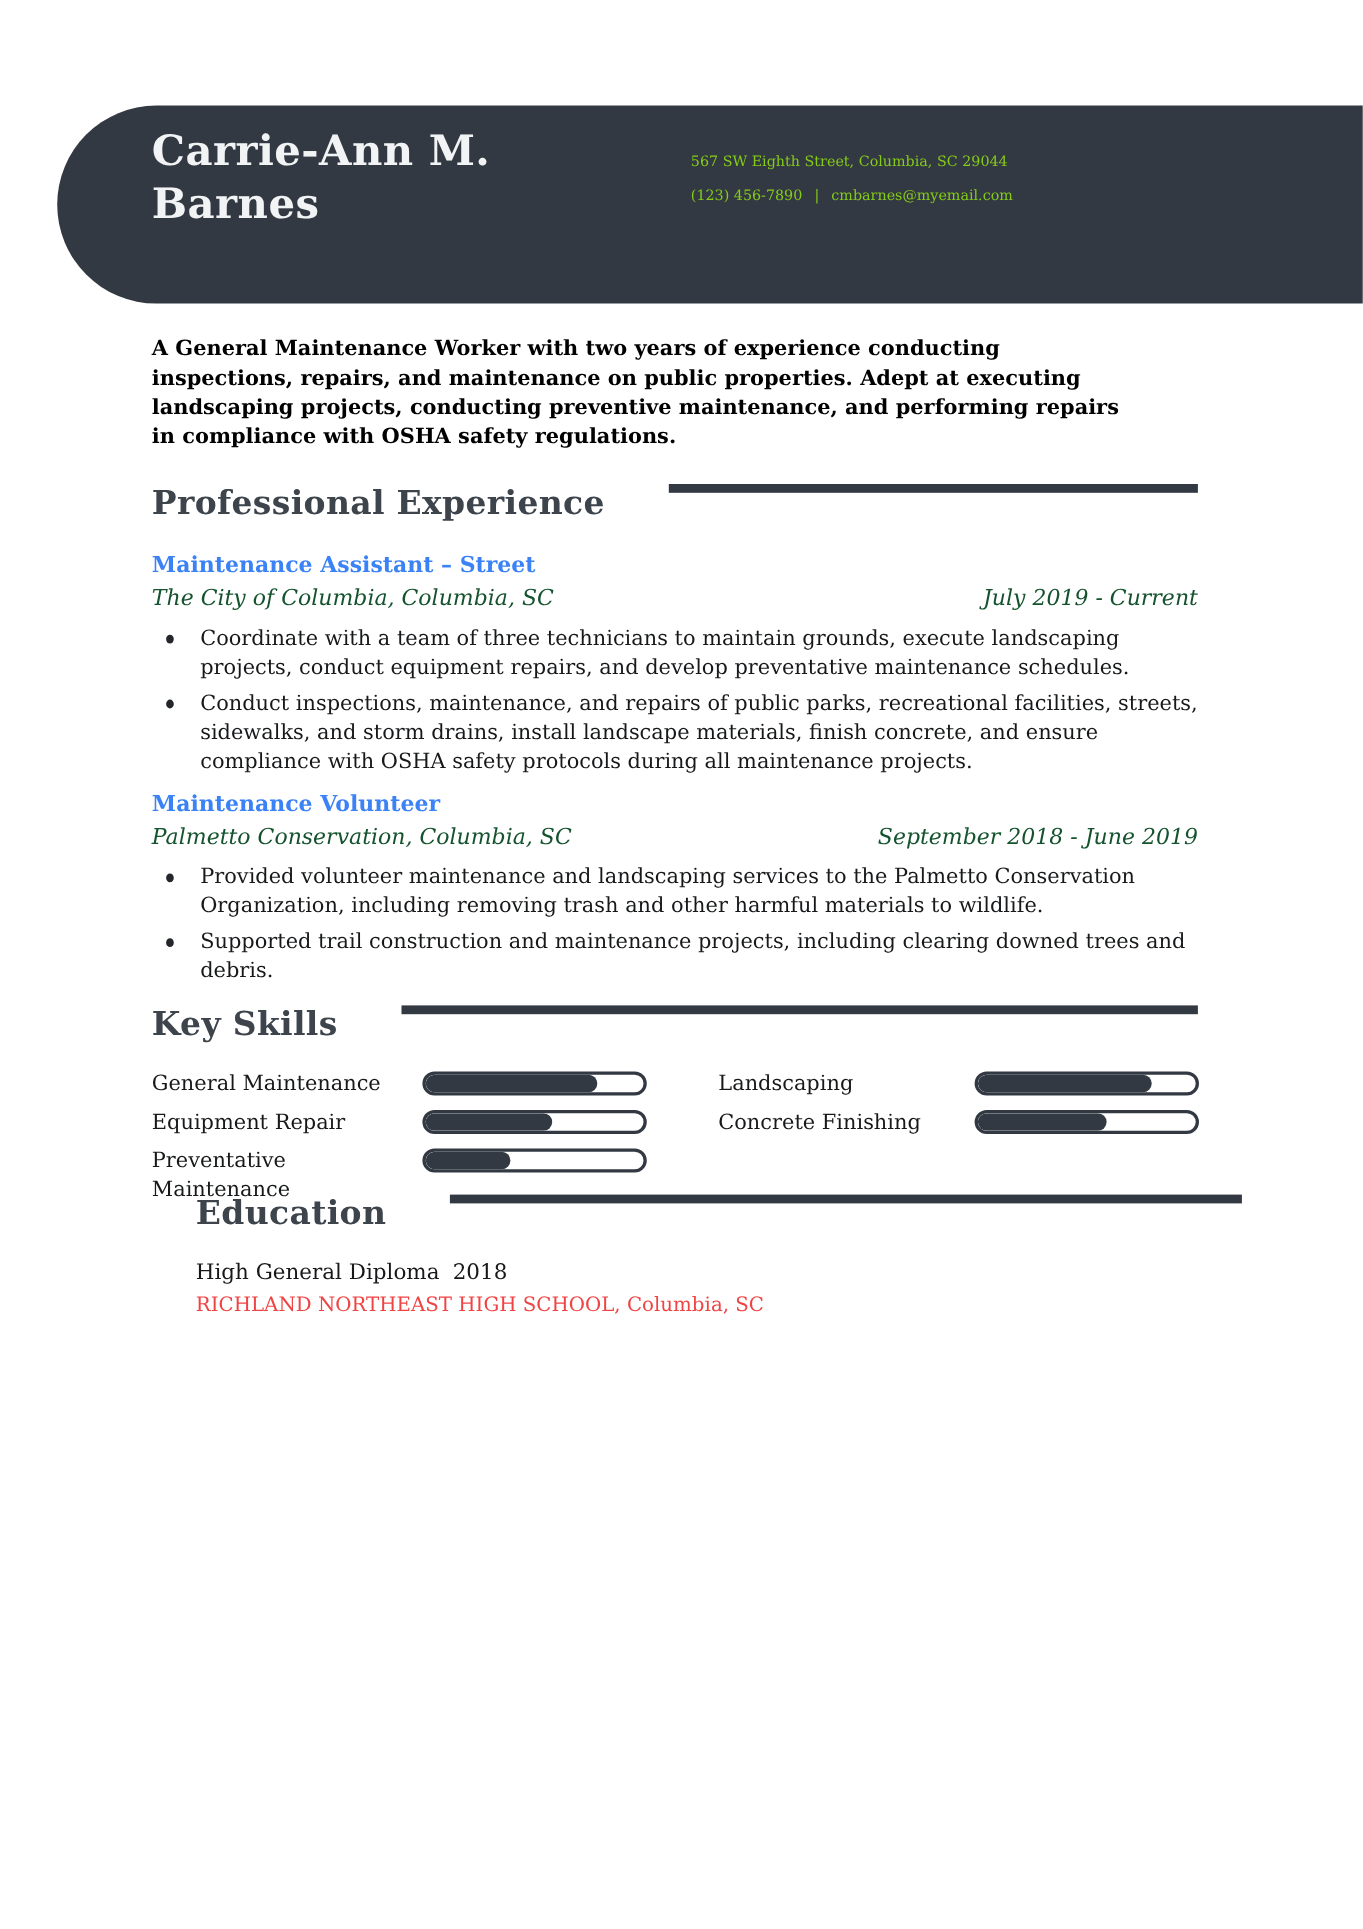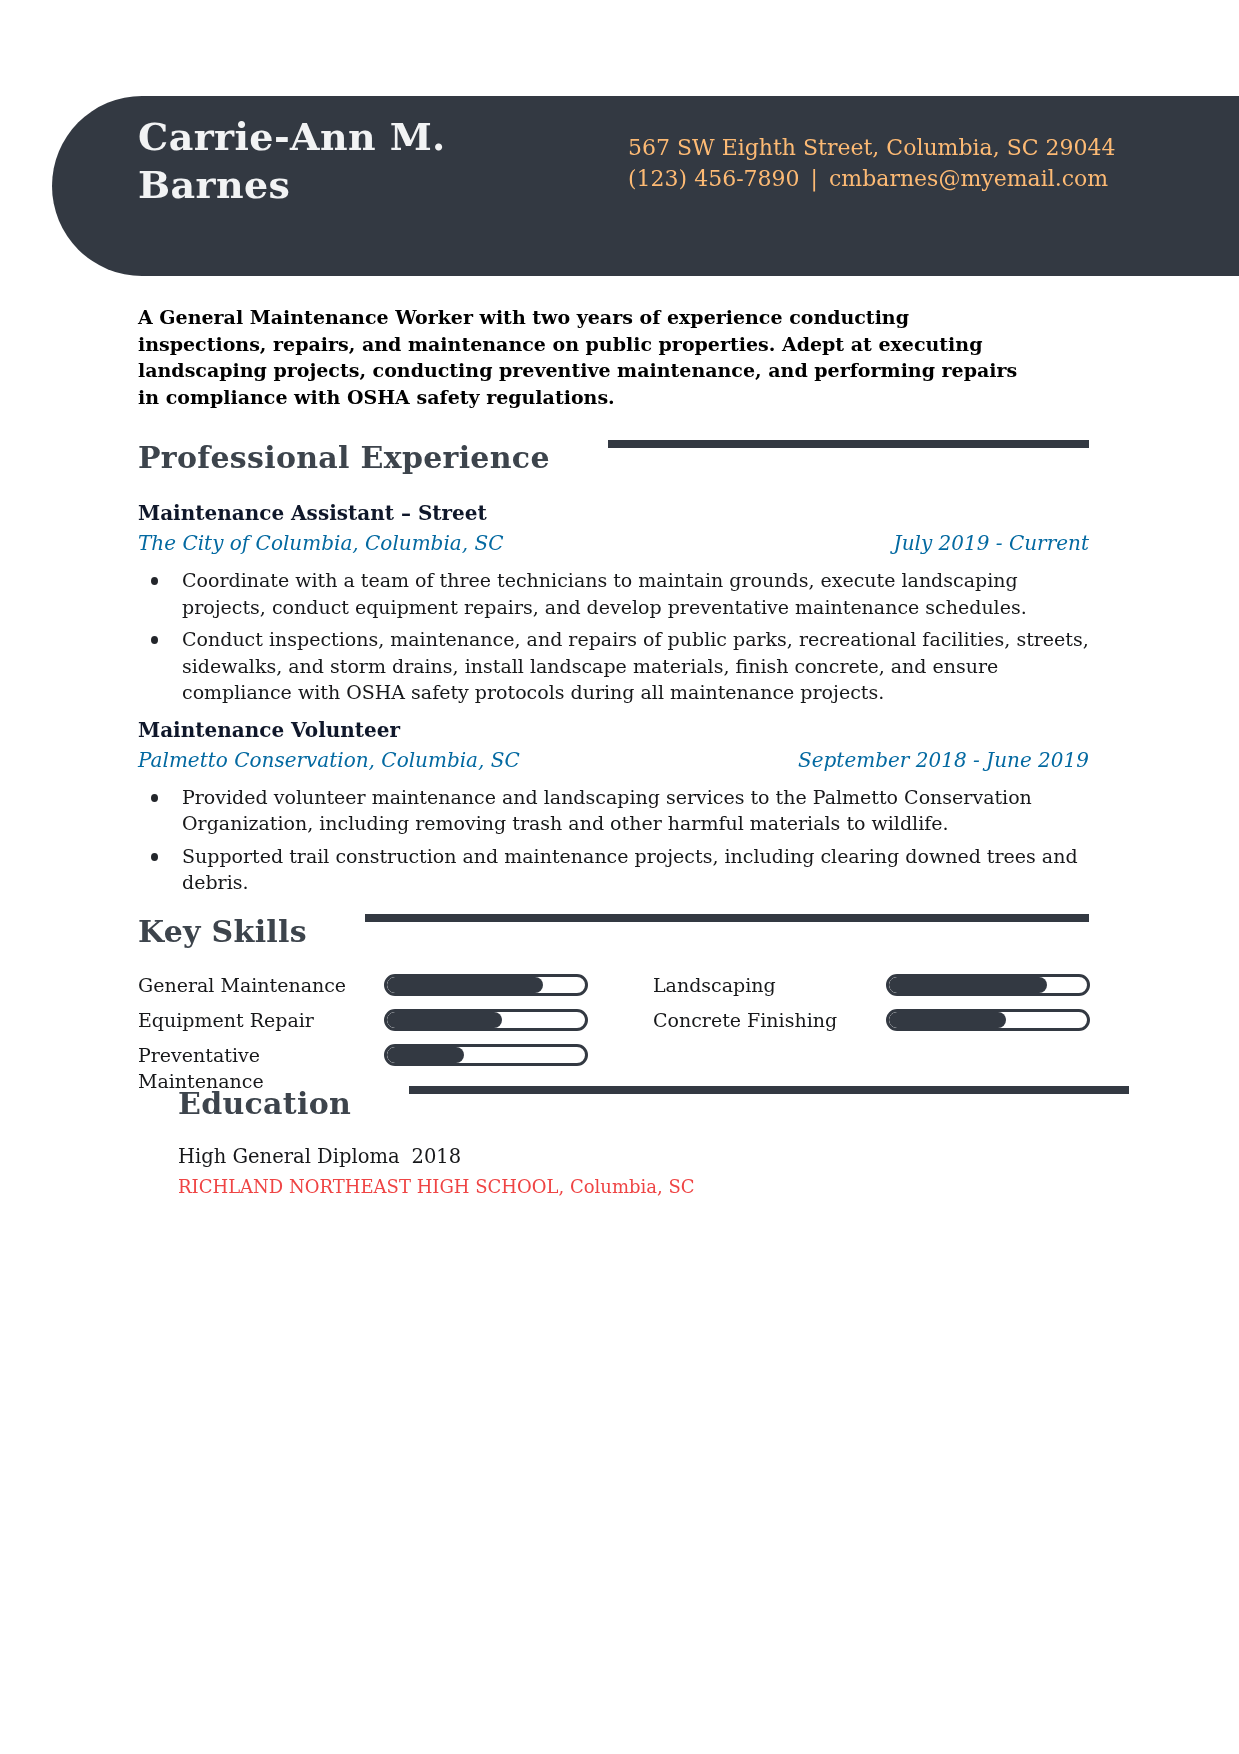--- a/index.html
+++ b/index.html
@@ -26,23 +26,23 @@
     left:86px; top:17px;
     font-size:38px;
     line-height:48px;
     font-weight:bold;
     color:#f2f3f4;
     letter-spacing:0.4px;
   }
   .contact{
     position:absolute;
     left:576px; top:36px;
-    font-size:22px;
+    font-size:13px;
     line-height:31px;
-    color:#fdba74;
+    color:#84cc16;
     font-weight:normal;
   }
   .contact .sep{margin:0 11px;}
 
   
   .summary{
     position:absolute;
     left:138px; top:285px;
     width:886px;
     font-size:19px;
@@ -62,26 +62,26 @@
     font-size:30px;
     line-height:36px;
     font-weight:bold;
     color:#3d444c;
     letter-spacing:0.3px;
     white-space:nowrap;
   }
   .sec-rule{flex:1;height:8px;background:#333942;margin-left:58px;}
 
   
-  .job-title{margin-top:24px;font-size:20px;line-height:26px;font-weight:bold;color:#0f172a;}
+  .job-title{margin-top:24px;font-size:20px;line-height:26px;font-weight:bold;color:#3b82f6;}
   .job-meta{
     display:flex;justify-content:space-between;
     margin-top:3px;
     font-size:20px;line-height:28px;
-    font-style:italic;color:#0369a1;
+    font-style:italic;color:#14532d;
   }
   .bullets{list-style:none;margin:10px 0 0 0;padding:0;font-size:19px;line-height:26.5px;color:#17181a;}
   .bullets li{position:relative;padding-left:44px;margin-bottom:6px;}
   .bullets li::before{
     content:"";
     position:absolute;left:13px;top:10px;
     width:7px;height:8px;
     background:#23262b;
     border-radius:50%;
   }

